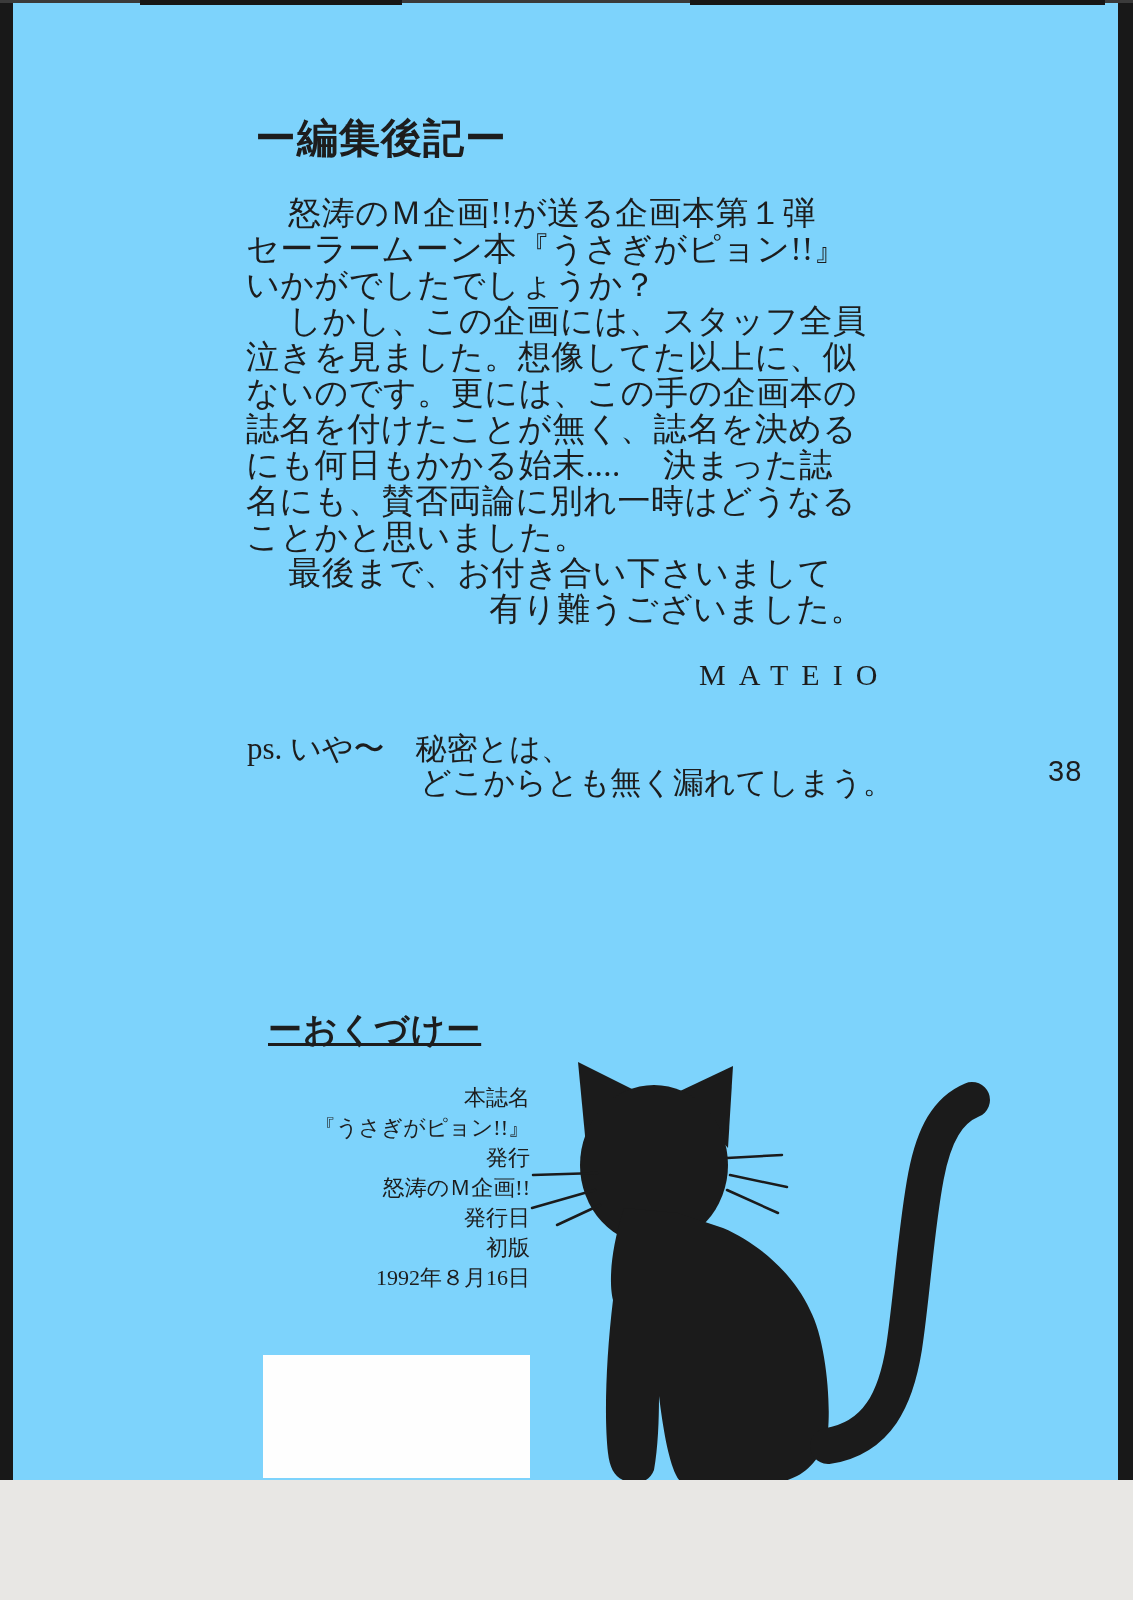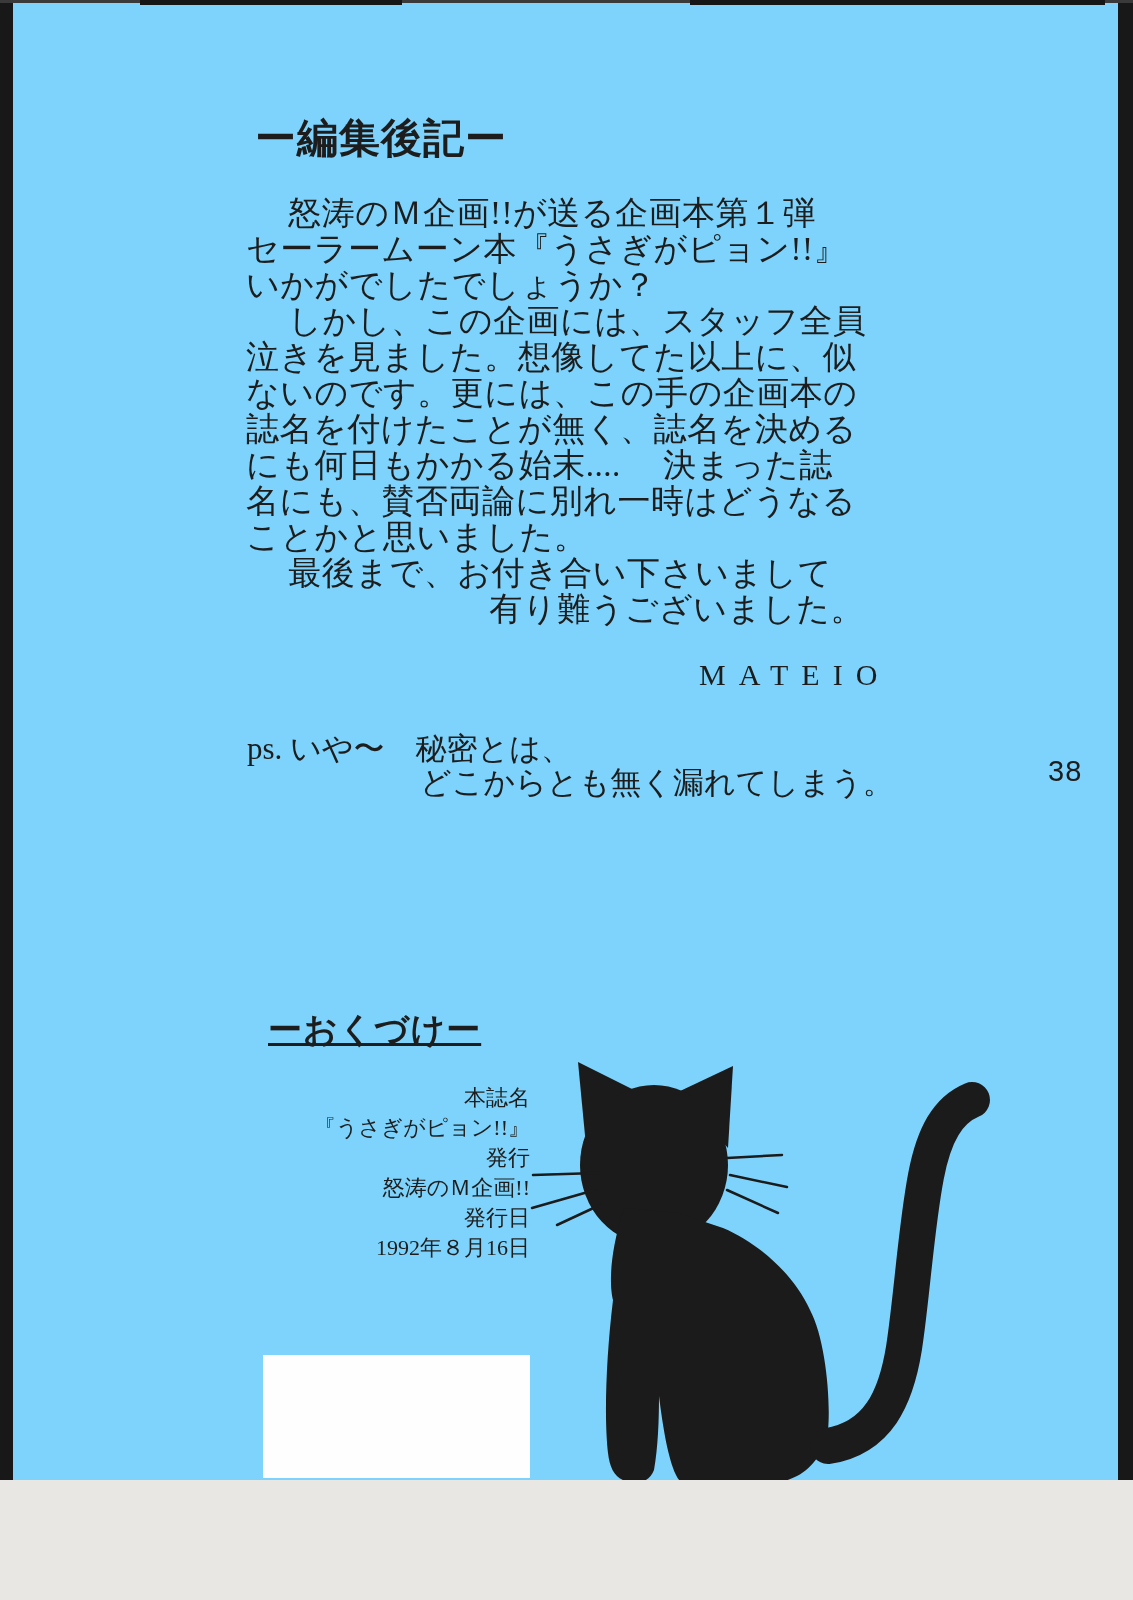--- a/index.html
+++ b/index.html
@@ -148,20 +148,21 @@
   <div class="page-number">38</div>
 
   <div class="colophon-title">ーおくづけー</div>
 
   <div class="colophon">
     <div class="cline">本誌名</div>
     <div class="cline">『うさぎがピョン!!』</div>
     <div class="cline gap">発行</div>
     <div class="cline">怒涛のＭ企画!!</div>
     <div class="cline gap">発行日</div>
+    <div class="cline">初版</div>
     <div class="cline">1992年８月16日</div>
   </div>
 
   <div class="redacted"></div>
 
   <svg class="cat-svg" width="472" height="462" viewBox="0 0 472 462" xmlns="http://www.w3.org/2000/svg">
     <g fill="#1b1b1b" stroke="none">
 
       <path d="M 50 24 L 106 52 L 58 108 Z"></path>
       <path d="M 205 28 L 150 54 L 200 110 Z"></path>

